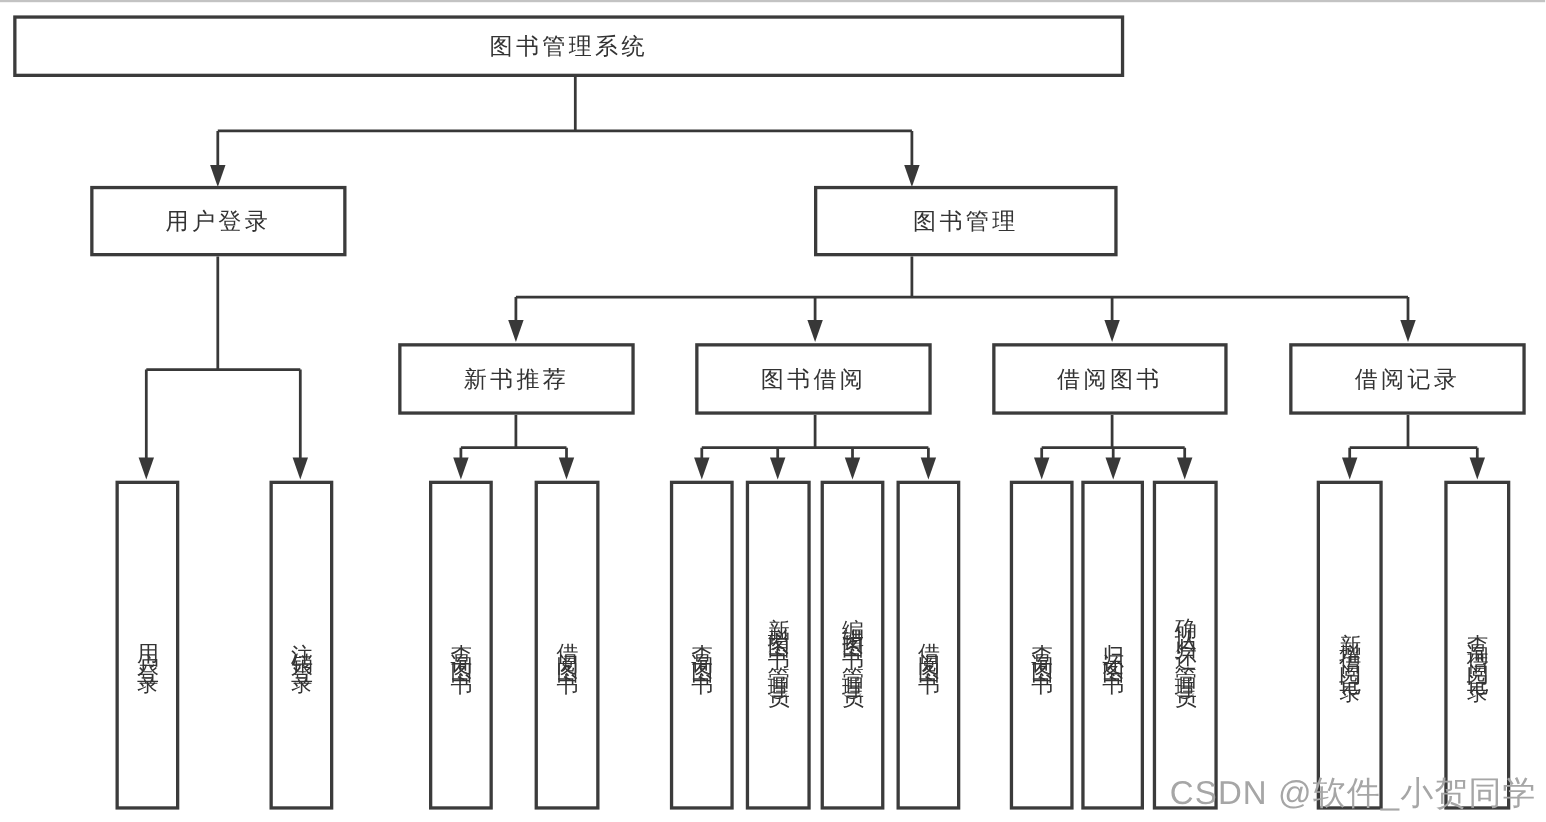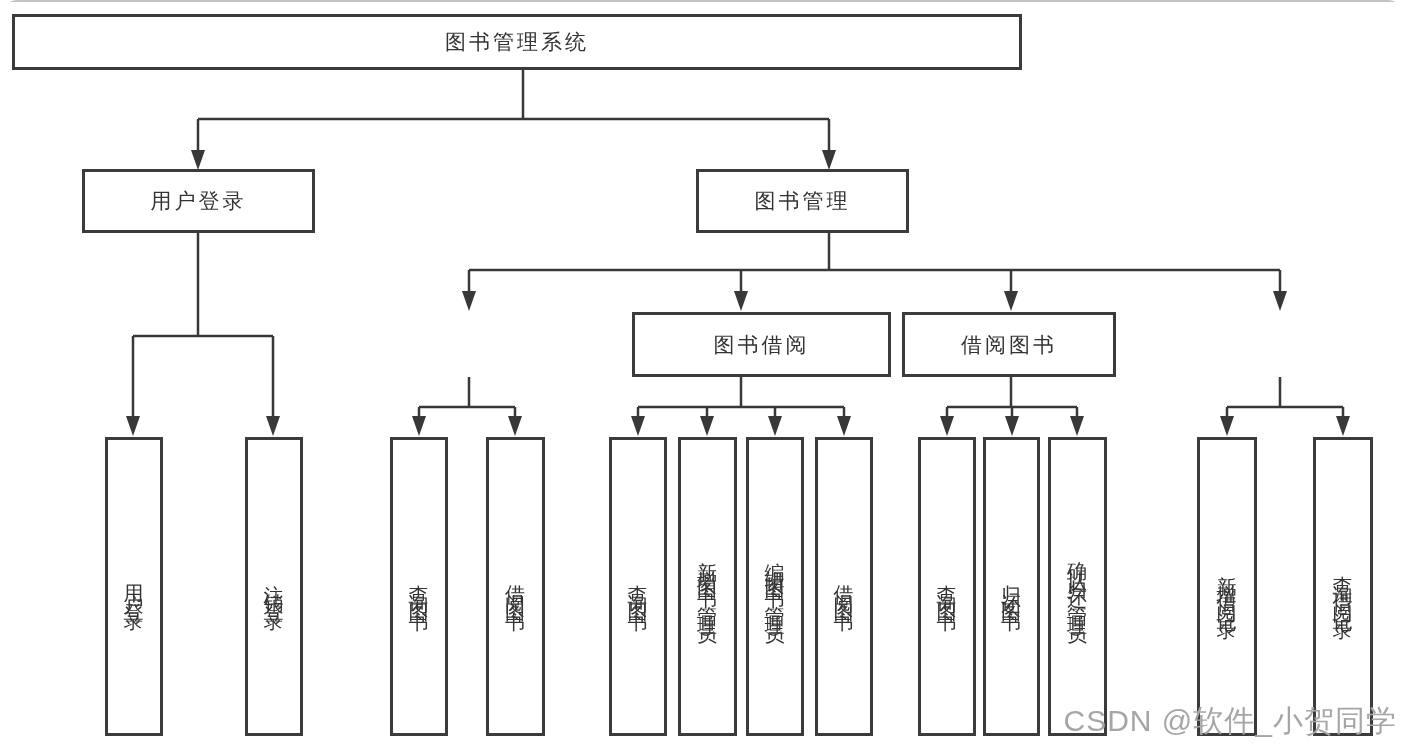--- a/index.html
+++ b/index.html
@@ -4,21 +4,20 @@
 <style>
   html, body { margin: 0; padding: 0; background: #ffffff; }
   .canvas {
     position: relative;
     width: 1405px;
     height: 747px;
     background: #ffffff;
     font-family: "Liberation Sans", sans-serif;
     color: #333333;
     overflow: hidden;
-    border-radius: 18px;
   }
   .top-edge {
     position: absolute;
     left: 0; top: 0;
     width: 100%; height: 2px;
     background: #c3c3c3;
   }
   .box {
     position: absolute;
     box-sizing: border-box;
@@ -99,29 +98,35 @@
     <polygon points="1336,416 1350,416 1343,436"></polygon>
   </svg>
 
   <div class="box hbox root-box">
     <span>图书管理系统</span>
   </div>
 
   <div class="box hbox" style="left:82px; top:169px; width:233px; height:64px;">
     <span>用户登录</span>
   </div>
-  <div class="box hbox" style="left:696px; top:169px; width:213px; height:64px;">
+  <div class="box hbox" style="left:740px; top:169px; width:276px; height:64px;">
     <span>图书管理</span>
   </div>
 
-  <div class="box hbox" style="left:632px; top:312px; width:259px; height:65px;">
+  <div class="box hbox" style="left:362px; top:312px; width:215px; height:65px;">
+    <span>新书推荐</span>
+  </div>
+  <div class="box hbox" style="left:632px; top:312px; width:215px; height:65px;">
     <span>图书借阅</span>
   </div>
   <div class="box hbox" style="left:902px; top:312px; width:214px; height:65px;">
     <span>借阅图书</span>
+  </div>
+  <div class="box hbox" style="left:1172px; top:312px; width:215px; height:65px;">
+    <span>借阅记录</span>
   </div>
 
   <div class="box vbox" style="left:105px; top:437px; width:58px; height:299px;">
     <span>用户登录</span>
   </div>
   <div class="box vbox" style="left:245px; top:437px; width:58px; height:299px;">
     <span>注销登录</span>
   </div>
 
   <div class="box vbox" style="left:390px; top:437px; width:58px; height:299px;">

